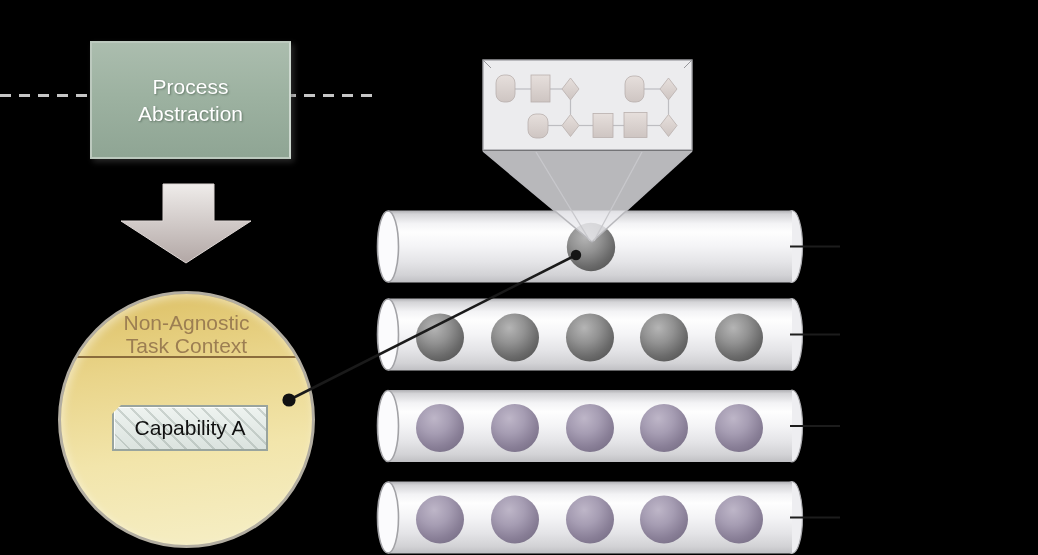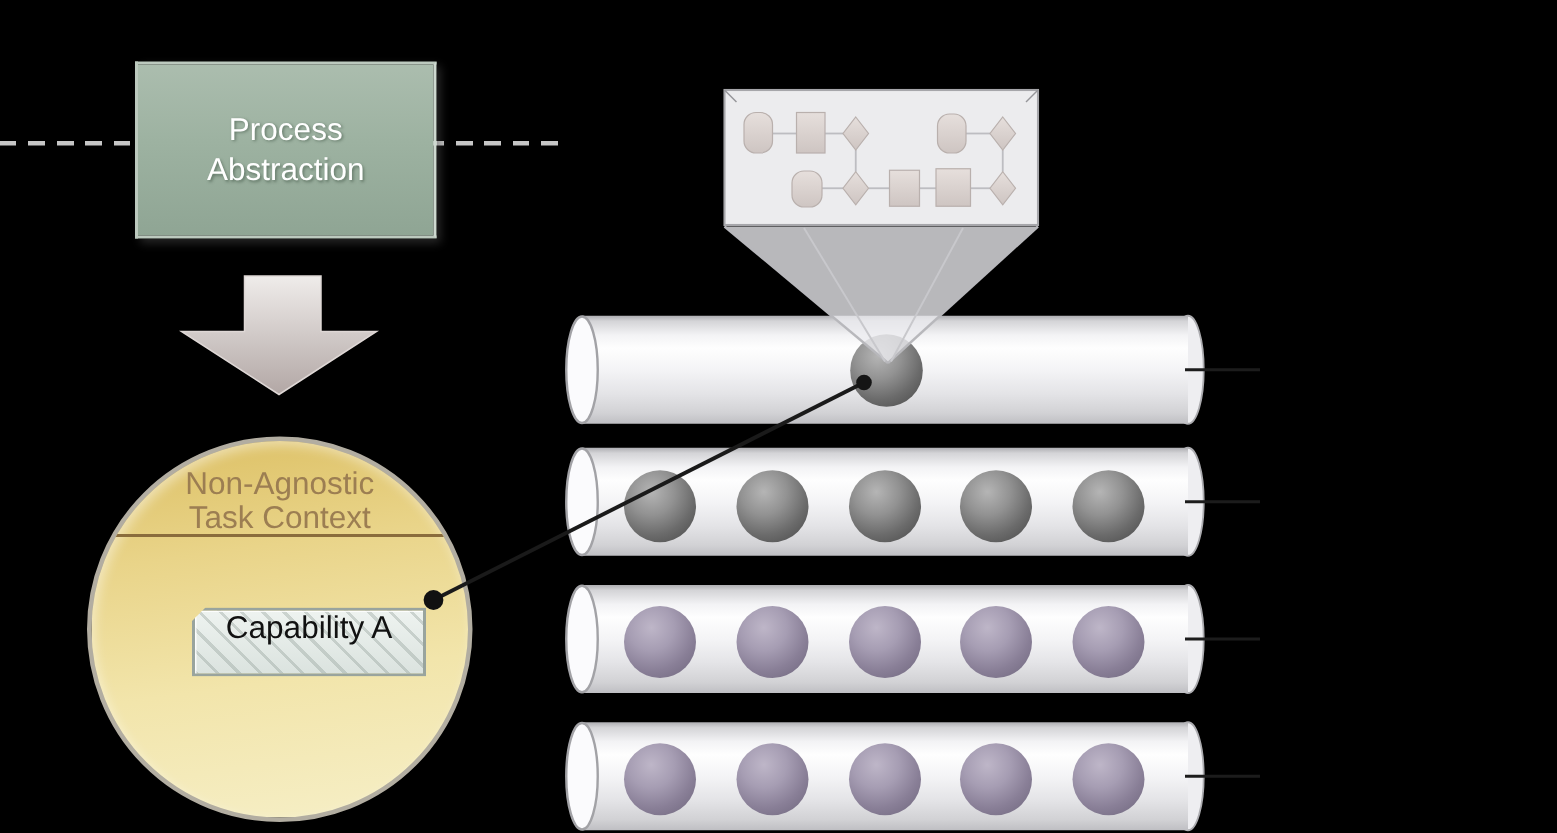--- a/index.html
+++ b/index.html
@@ -38,22 +38,22 @@
   }
   .chord{position:absolute;left:0;top:62px;width:100%;height:2px;background:#8a6c3c;}
   .capability-chip{
     position:absolute;left:51px;top:111px;width:152px;height:42px;
     background-image:
       repeating-linear-gradient(45deg,rgba(125,140,133,.30) 0 2px,transparent 2px 10px),
       linear-gradient(180deg,#eef3f0 0%,#dbe3df 100%);
     border:2px solid #99a49e;
     clip-path:polygon(9px 0,100% 0,100% 100%,0 100%,0 9px);
     box-shadow:inset 1px 1px 0 rgba(255,255,255,.85),2px 3px 4px rgba(60,60,50,.35);
-    display:flex;justify-content:center;
-    color:#111;font-size:21px;margin-left:16px;
+    display:flex;align-items:center;justify-content:center;
+    color:#111;font-size:21px;
   }
   .pipes-svg{position:absolute;left:0;top:0;}
 </style>
 </head>
 <body>
 
 <div class="stage">
 
   <div class="dashed-line"></div>
 

